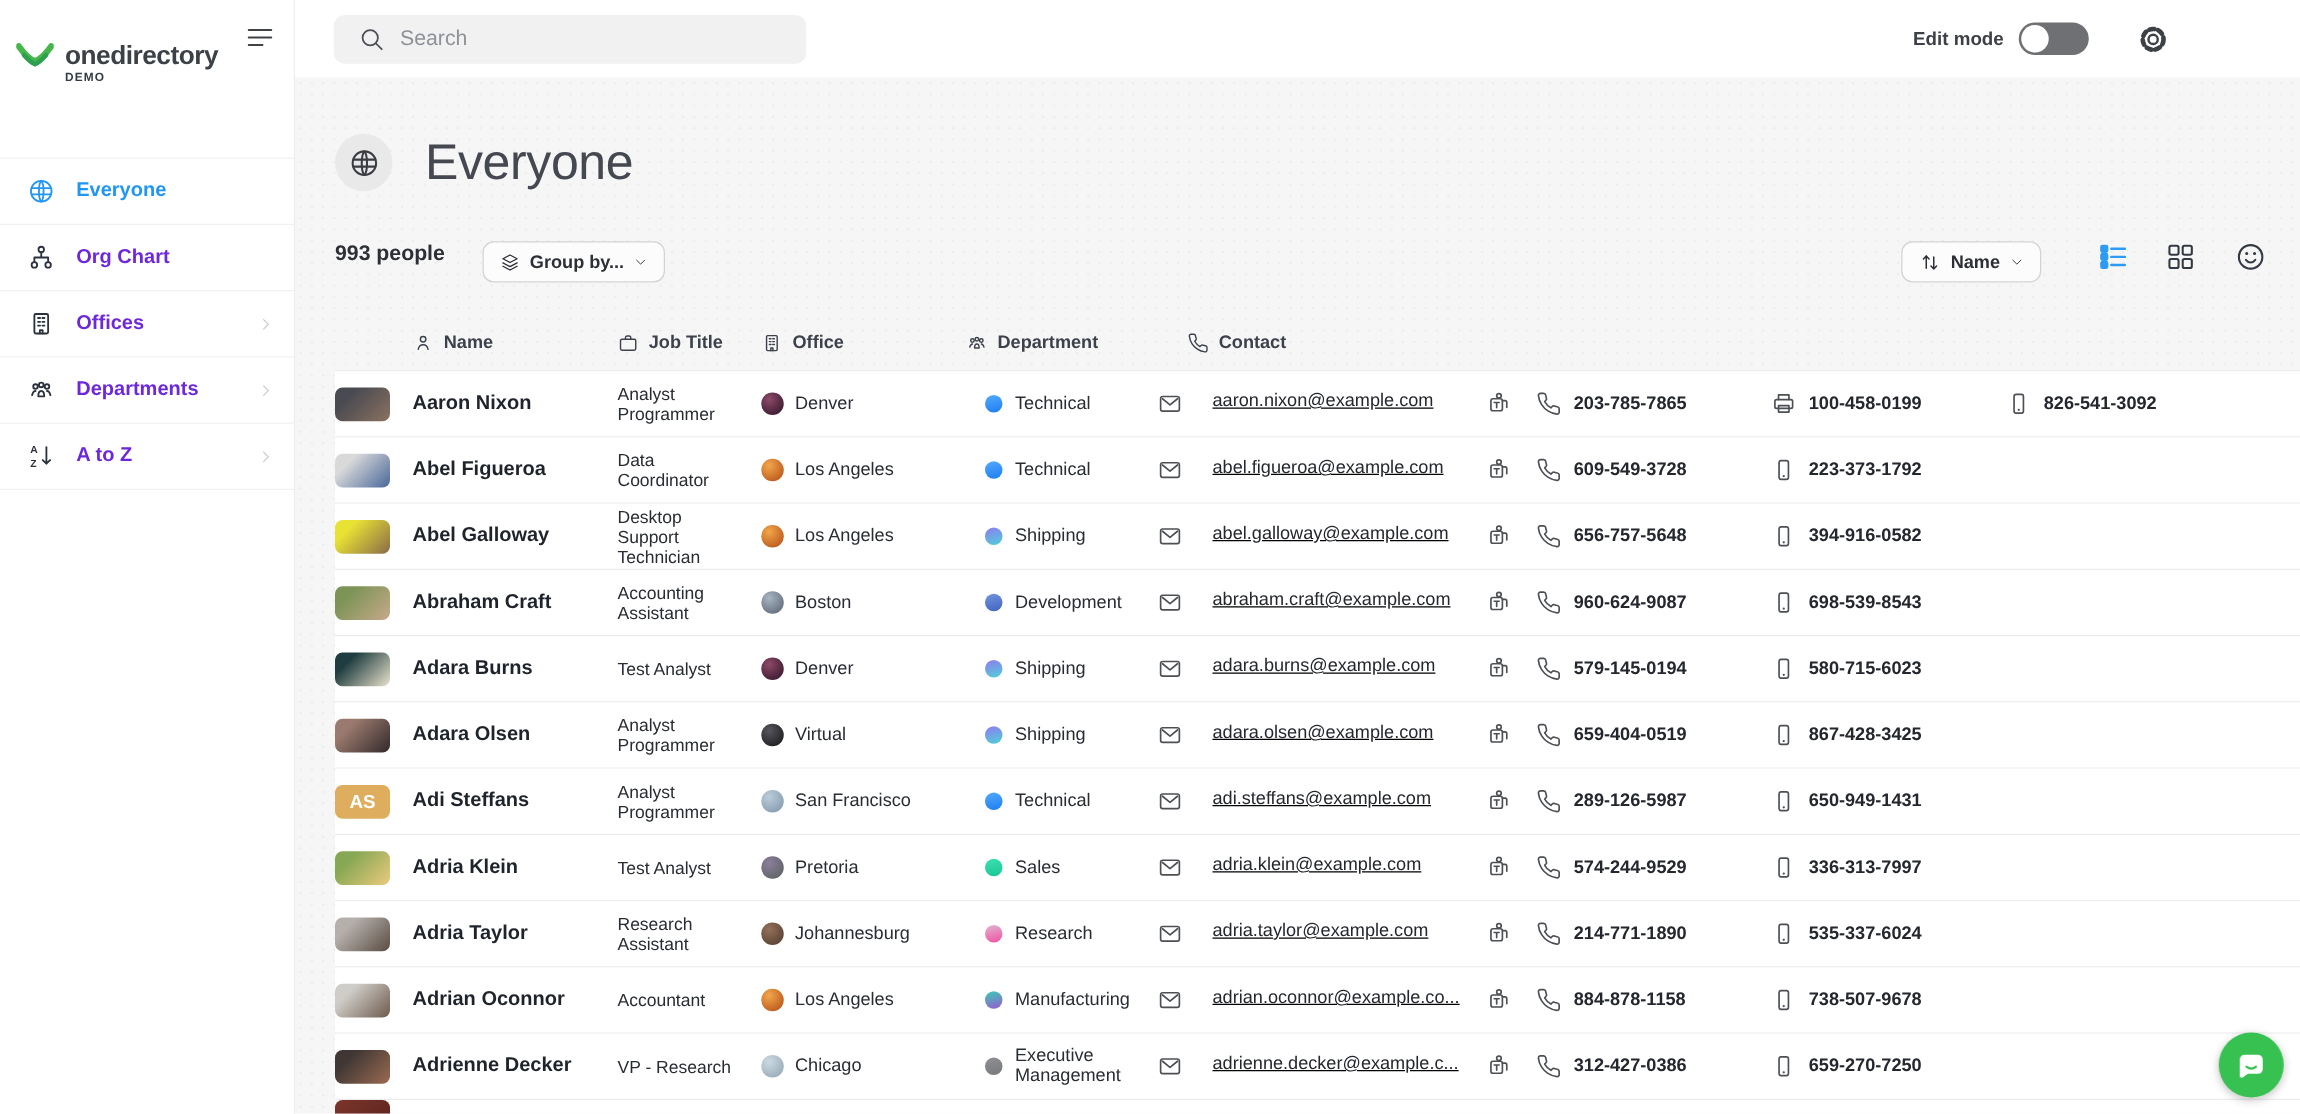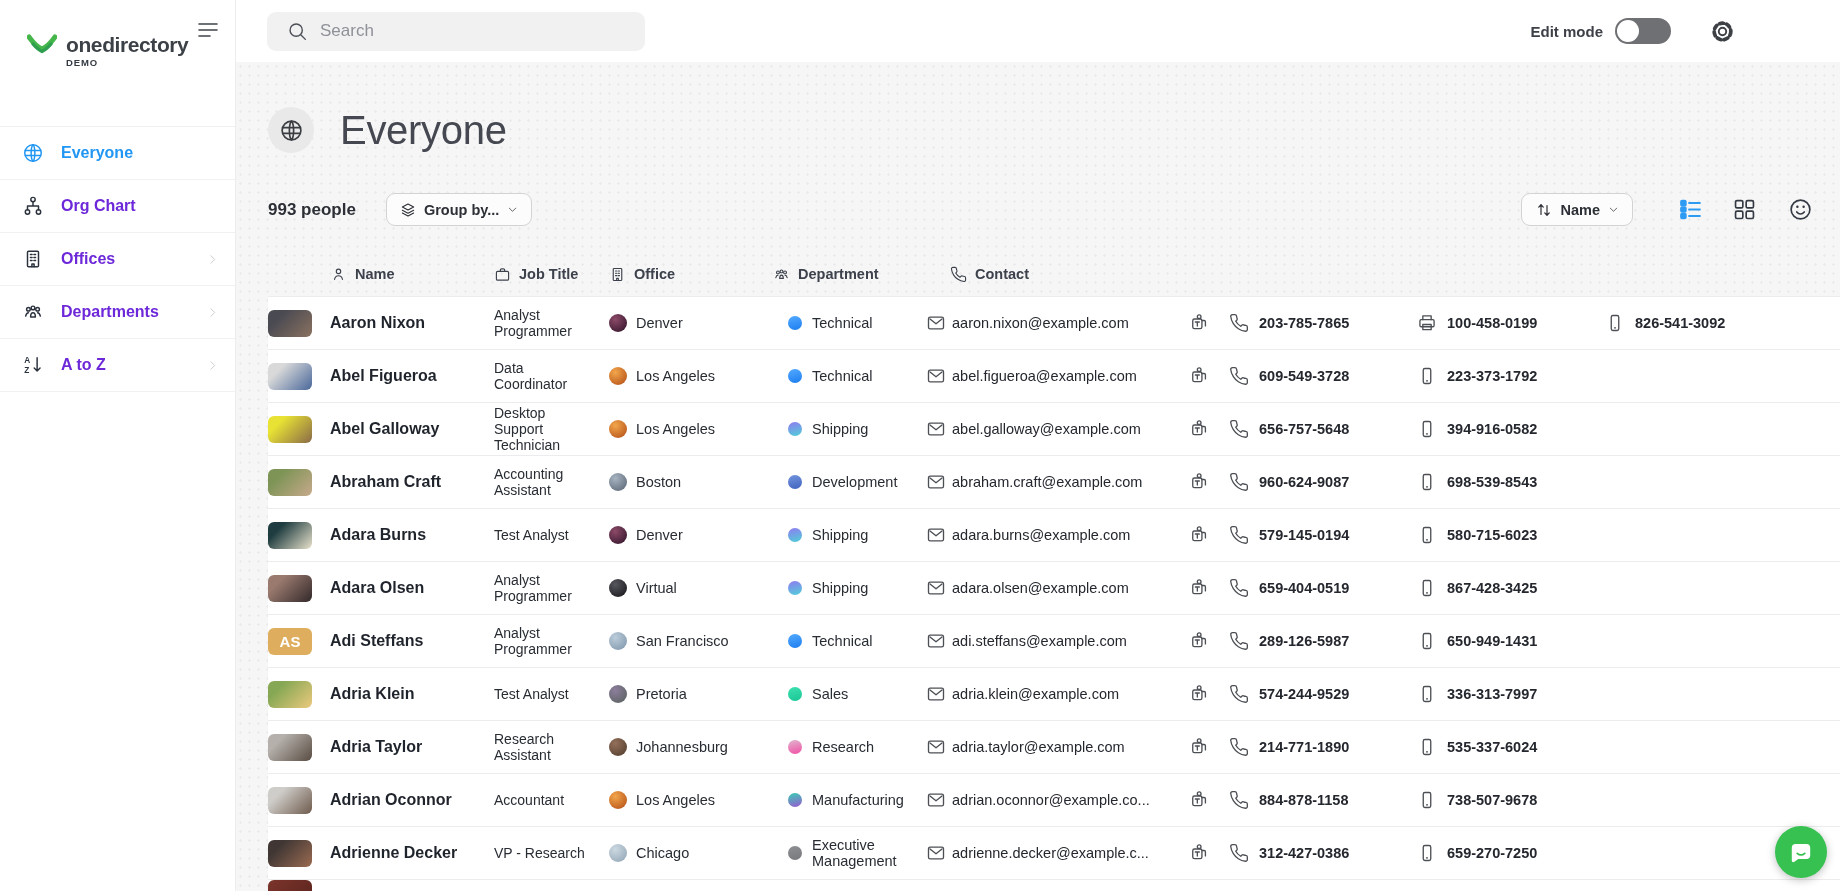--- a/index.html
+++ b/index.html
@@ -1,21 +1,21 @@
 <!DOCTYPE html>
 <html><head>
 <meta charset="utf-8">
 <style>
   * { margin:0; padding:0; box-sizing:border-box; }
   html,body { width:1840px; height:891px; overflow:hidden; font-family:"Liberation Sans", sans-serif; background:#fff; }
   .app { display:flex; width:100%; height:100%; }
 
   
   aside { width:236px; min-width:236px; background:#fff; border-right:1px solid #ededee; position:relative; }
-  .logo-row { padding:34px 0 0 27px; display:flex; gap:9px; align-items:flex-start; }
+  .logo-row { padding:34px 0 0 13px; display:flex; gap:9px; align-items:flex-start; }
   .logo-mark { width:30px; height:27px; }
   .brand-text { display:flex; flex-direction:column; }
   .brand-name { font-size:21px; font-weight:600; color:#3c4147; letter-spacing:-0.4px; line-height:22px; }
   .brand-sub { font-size:9.5px; font-weight:800; color:#333a42; letter-spacing:0.9px; margin-top:1px; }
   .collapse-btn { position:absolute; top:18px; right:12px; background:none; border:none; cursor:pointer; padding:4px; }
   nav { margin-top:58px; border-top:1px solid #f1f1f2; }
   .nav-item { height:53px; display:flex; align-items:center; gap:17px; padding-left:22px; border-bottom:1px solid #f1f1f2; cursor:pointer; }
   .nav-item .nicon { width:22px; height:22px; color:#2b323e; flex:0 0 auto; }
   .nav-item .nlabel { font-size:16px; font-weight:600; color:#6d28d9; }
   .nav-item.active .nicon, .nav-item.active .nlabel { color:#2196f3; }
@@ -36,21 +36,21 @@
 
   
   main.content { flex:1; background:#f6f6f7;
      background-image:radial-gradient(rgba(0,0,0,0.045) 1px, transparent 1.2px);
      background-size:9px 9px; overflow:hidden; }
   .hero { margin:45px 0 0 32px; display:flex; align-items:center; gap:26px; }
   .hero-badge { width:46px; height:46px; border-radius:50%; background:#e9e9ea; display:flex; align-items:center; justify-content:center; color:#3a3d42; }
   .hero-badge svg { width:25px; height:25px; }
   .page-title { font-size:40px; font-weight:500; color:#454850; letter-spacing:-0.3px; }
 
-  .controls-row { margin:40px 27px 0 32px; display:flex; align-items:center; height:33px; }
+  .controls-row { margin:40px 27px 0 32px; display:flex; height:33px; }
   .count-label { font-size:17px; font-weight:700; color:#2c2f35; }
   .btn { height:33px; border:1px solid #d3d3d6; background:#fcfcfc; border-radius:9px; display:flex; align-items:center; gap:8px; padding:0 13px; cursor:pointer; font-family:inherit; }
   .btn .blabel { font-size:14.5px; font-weight:700; color:#2c2f35; }
   .btn svg { color:#2c2f35; }
   .groupby-btn { margin-left:30px; }
   .sort-btn { margin-left:auto; }
   .icon16 { width:16px; height:16px; }
   .icon18 { width:18px; height:18px; }
   .chev10 { width:11px; height:11px; color:#55585e; }
   .viewbtn { background:none; border:none; cursor:pointer; width:25px; height:25px; padding:0; color:#343a43; }
@@ -75,21 +75,21 @@
   .c-name { width:164px; font-size:16px; font-weight:700; color:#1f232b; }
   .c-job { width:115px; padding-right:11px; font-size:14px; color:#282c33; line-height:16px; }
   .c-office { width:164px; gap:9px; }
   .office-globe { width:18px; height:18px; border-radius:50%; flex:0 0 auto; }
   .c-office span.lbl, .c-dept span.lbl { font-size:14.5px; color:#282c33; line-height:16px; }
   .c-dept { width:153px; gap:10px;padding-left:15px; }
   .dept-dot { width:14px; height:14px; border-radius:50%; flex:0 0 auto; }
   .c-dept .lbl { max-width:112px; }
   .c-contact { flex:1; }
   .ci { width:20px; height:20px; color:#4c4f54; flex:0 0 auto; }
-  .c-email { width:263px; display:flex; align-items:center; gap:6px; }
+  .c-email { width:263px; display:flex; gap:24px;text-decoration:underline; }
   .c-email .p-email { font-size:14.5px; color:#24272e; white-space:nowrap; }
   .c-teams { width:40px; display:flex; align-items:center; }
   .c-slots { display:flex; align-items:center; }
   .c-slot { width:188px; display:flex; align-items:center; gap:10px;font-weight:bold; }
   .c-num { font-size:14.5px; color:#24272e; white-space:nowrap; }
   .partial-row { height:12px; overflow:hidden; background:#fff; }
   .partial-row .avatar { border-radius:6px 6px 0 0; }
 
   svg.st { fill:none; stroke:currentColor; stroke-width:1.6; stroke-linecap:round; stroke-linejoin:round; }
 

